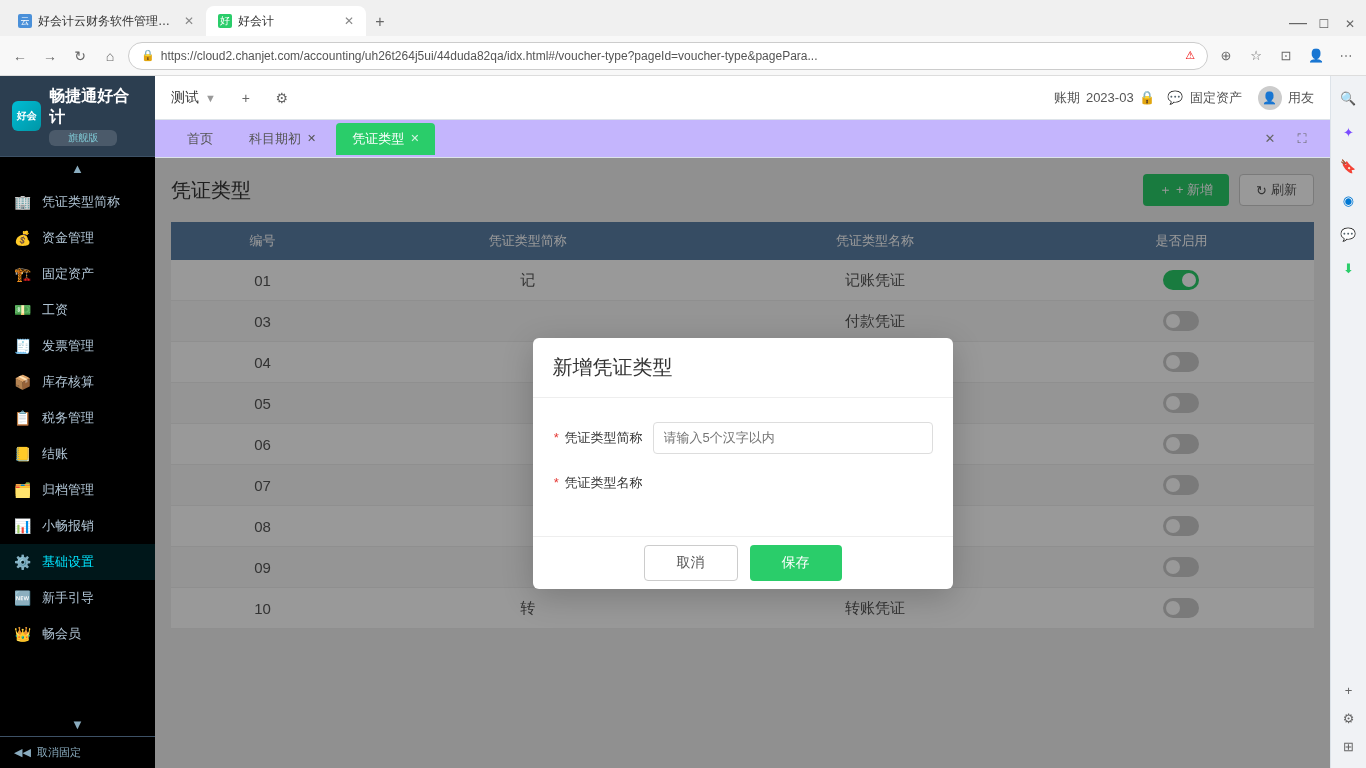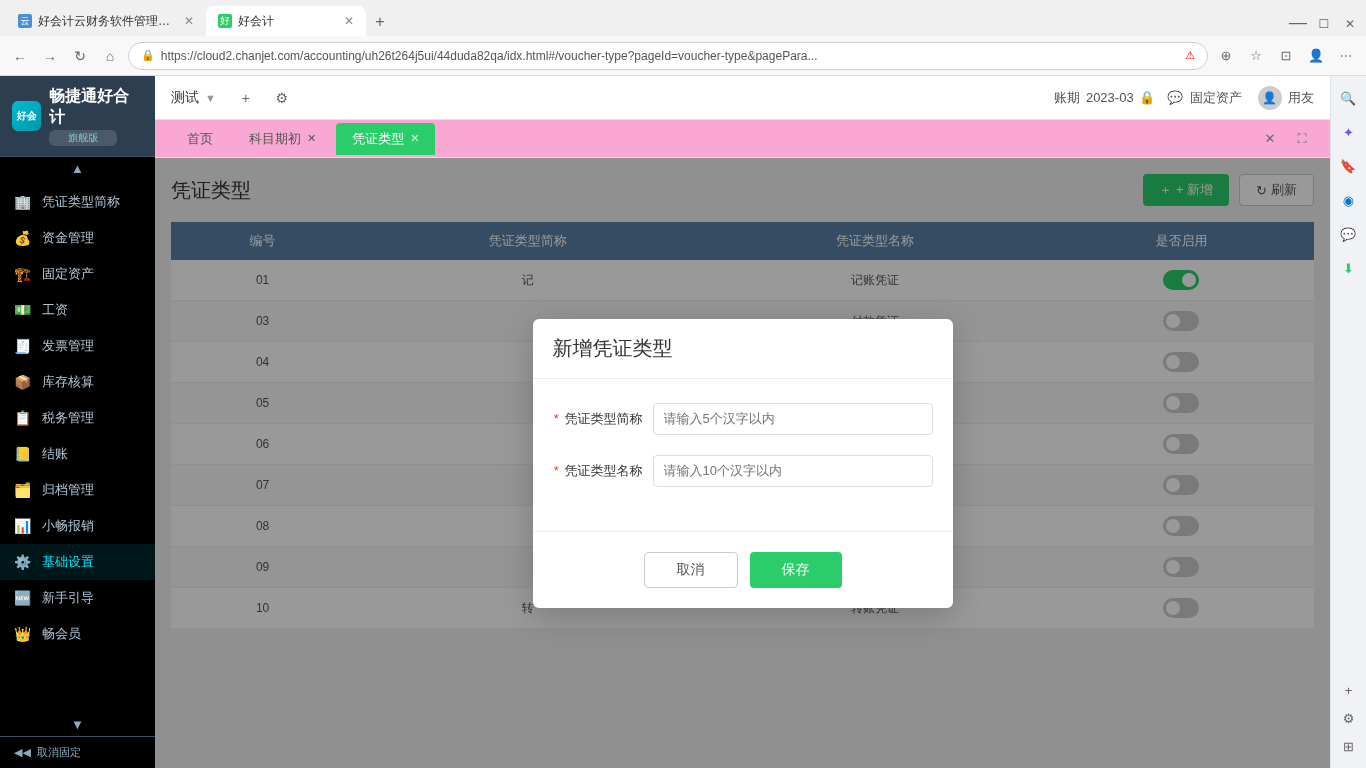--- a/index.html
+++ b/index.html
@@ -39,59 +39,59 @@
     .company-arrow { color: #999; font-size: 11px; }
     .header-actions { display: flex; align-items: center; gap: 8px; margin-left: 4px; }
     .header-icon-btn { width: 28px; height: 28px; display: flex; align-items: center; justify-content: center; cursor: pointer; color: #666; font-size: 14px; border-radius: 4px; }
     .period-info { display: flex; align-items: center; gap: 6px; color: #555; font-size: 13px; margin-left: auto; }
     .header-right { display: flex; align-items: center; gap: 16px; }
     .consult-btn { display: flex; align-items: center; gap: 6px; color: #555; font-size: 13px; cursor: pointer; }
     .user-info { display: flex; align-items: center; gap: 6px; color: #555; font-size: 13px; cursor: pointer; }
     .user-avatar { width: 24px; height: 24px; border-radius: 50%; background: #ccc; display: flex; align-items: center; justify-content: center; color: #666; font-size: 12px; }
 
     
-    .page-tabs { display: flex; align-items: center; padding: 0 16px; background: #f9a8d4; border-bottom: 1px solid #dde3e9; height: 38px; gap: 4px; }
+    .page-tabs { display: flex; align-items: center; padding: 0 16px; background: #c4b5fd; border-bottom: 1px solid #dde3e9; height: 38px; gap: 4px; }
     .page-tab { display: flex; align-items: center; padding: 0 16px; height: 32px; cursor: pointer; font-size: 13px; color: #555; border-radius: 4px 4px 0 0; gap: 6px; }
     .page-tab.active { background: #2acd6a; color: white; }
     .page-tab-close { font-size: 11px; color: rgba(255,255,255,0.8); }
     .tab-maximize { margin-left: auto; display: flex; gap: 8px; }
     .tab-action-btn { width: 24px; height: 24px; display: flex; align-items: center; justify-content: center; cursor: pointer; color: #666; border-radius: 3px; }
 
     
     .page-body { flex: 1; overflow: auto; padding: 16px; position: relative; }
     .page-header { display: flex; align-items: center; justify-content: space-between; margin-bottom: 16px; }
     .page-title { font-size: 20px; color: #333; font-weight: 500; }
     .page-actions { display: flex; gap: 10px; }
     .btn-primary { background: #2acd6a; color: white; border: none; padding: 0 16px; height: 32px; border-radius: 4px; cursor: pointer; font-size: 13px; display: flex; align-items: center; gap: 4px; }
     .btn-default { background: white; color: #555; border: 1px solid #ccc; padding: 0 16px; height: 32px; border-radius: 4px; cursor: pointer; font-size: 13px; display: flex; align-items: center; gap: 4px; }
 
     
     .data-table { width: 100%; border-collapse: collapse; background: white; }
     .data-table thead tr { background: #5b7fa6; }
     .data-table thead th { color: white; padding: 10px 16px; text-align: center; font-size: 13px; font-weight: normal; }
     .data-table tbody tr { border-bottom: 1px solid #eee; }
     .data-table tbody tr:nth-child(even) { background: #f9f9f9; }
-    .data-table tbody td { padding: 10px 16px; text-align: center; color: #555; font-size: 12px; }
+    .data-table tbody td { padding: 10px 16px; text-align: center; color: #555; font-size: 15px; }
 
     
     .toggle { width: 36px; height: 20px; border-radius: 10px; display: inline-flex; align-items: center; cursor: pointer; transition: background 0.3s; }
     .toggle.on { background: #2acd6a; justify-content: flex-end; padding-right: 3px; }
     .toggle.off { background: #ccc; justify-content: flex-start; padding-left: 3px; }
     .toggle-thumb { width: 14px; height: 14px; background: white; border-radius: 50%; }
 
     
     .modal-overlay { position: absolute; top: 0; left: 0; right: 0; bottom: 0; background: rgba(0,0,0,0.4); display: flex; align-items: center; justify-content: center; z-index: 100; }
     .modal { background: white; border-radius: 6px; width: 420px; padding: 0; box-shadow: 0 8px 32px rgba(0,0,0,0.2); }
     .modal-header { padding: 16px 20px; font-size: 20px; color: #333; font-weight: 500; border-bottom: 1px solid #eee; }
     .modal-body { padding: 24px 20px; }
     .form-row { display: flex; align-items: center; margin-bottom: 20px; }
     .form-label { width: 100px; font-size: 13px; color: #333; text-align: right; padding-right: 10px; flex-shrink: 0; }
     .form-label .required { color: #e53935; margin-right: 2px; }
     .form-input { flex: 1; height: 32px; border: 1px solid #ddd; border-radius: 4px; padding: 0 10px; font-size: 13px; color: #333; outline: none; }
-    .modal-footer { display: flex; justify-content: center; gap: 12px; padding: 20px 20px; border-top: 1px solid #eee; }
+    .modal-footer { display: flex; justify-content: center; gap: 12px; padding: 8px 20px; border-top: 1px solid #eee; }
     .btn-cancel { background: white; color: #555; border: 1px solid #ccc; padding: 0 32px; height: 36px; border-radius: 4px; cursor: pointer; font-size: 14px; }
     .btn-save { background: #2acd6a; color: white; border: none; padding: 0 32px; height: 36px; border-radius: 4px; cursor: pointer; font-size: 14px; }
 
     
     .right-panel { width: 36px; background: #f0f2f5; border-left: 1px solid #dde3e9; display: flex; flex-direction: column; align-items: center; padding: 8px 0; gap: 6px; }
     .right-panel-btn { width: 28px; height: 28px; display: flex; align-items: center; justify-content: center; cursor: pointer; color: #666; font-size: 13px; border-radius: 3px; }
   </style>
 </head>
 <body>
 
@@ -368,21 +368,20 @@
                 <span class="required">*</span>
                 <span>凭证类型简称</span>
               </div>
               <input class="form-input" type="text" placeholder="请输入5个汉字以内" style="">
             </div>
             <div class="form-row">
               <div class="form-label">
                 <span class="required">*</span>
                 <span>凭证类型名称</span>
               </div>
-              <input class="form-input" type="text" placeholder="请输入10个汉字以内" style="">
             </div>
           </div>
           <div class="modal-footer">
             <button class="btn-cancel">取消</button>
             <button class="btn-save">保存</button>
           </div>
         </div>
       </div>
     </div>
   </div>

